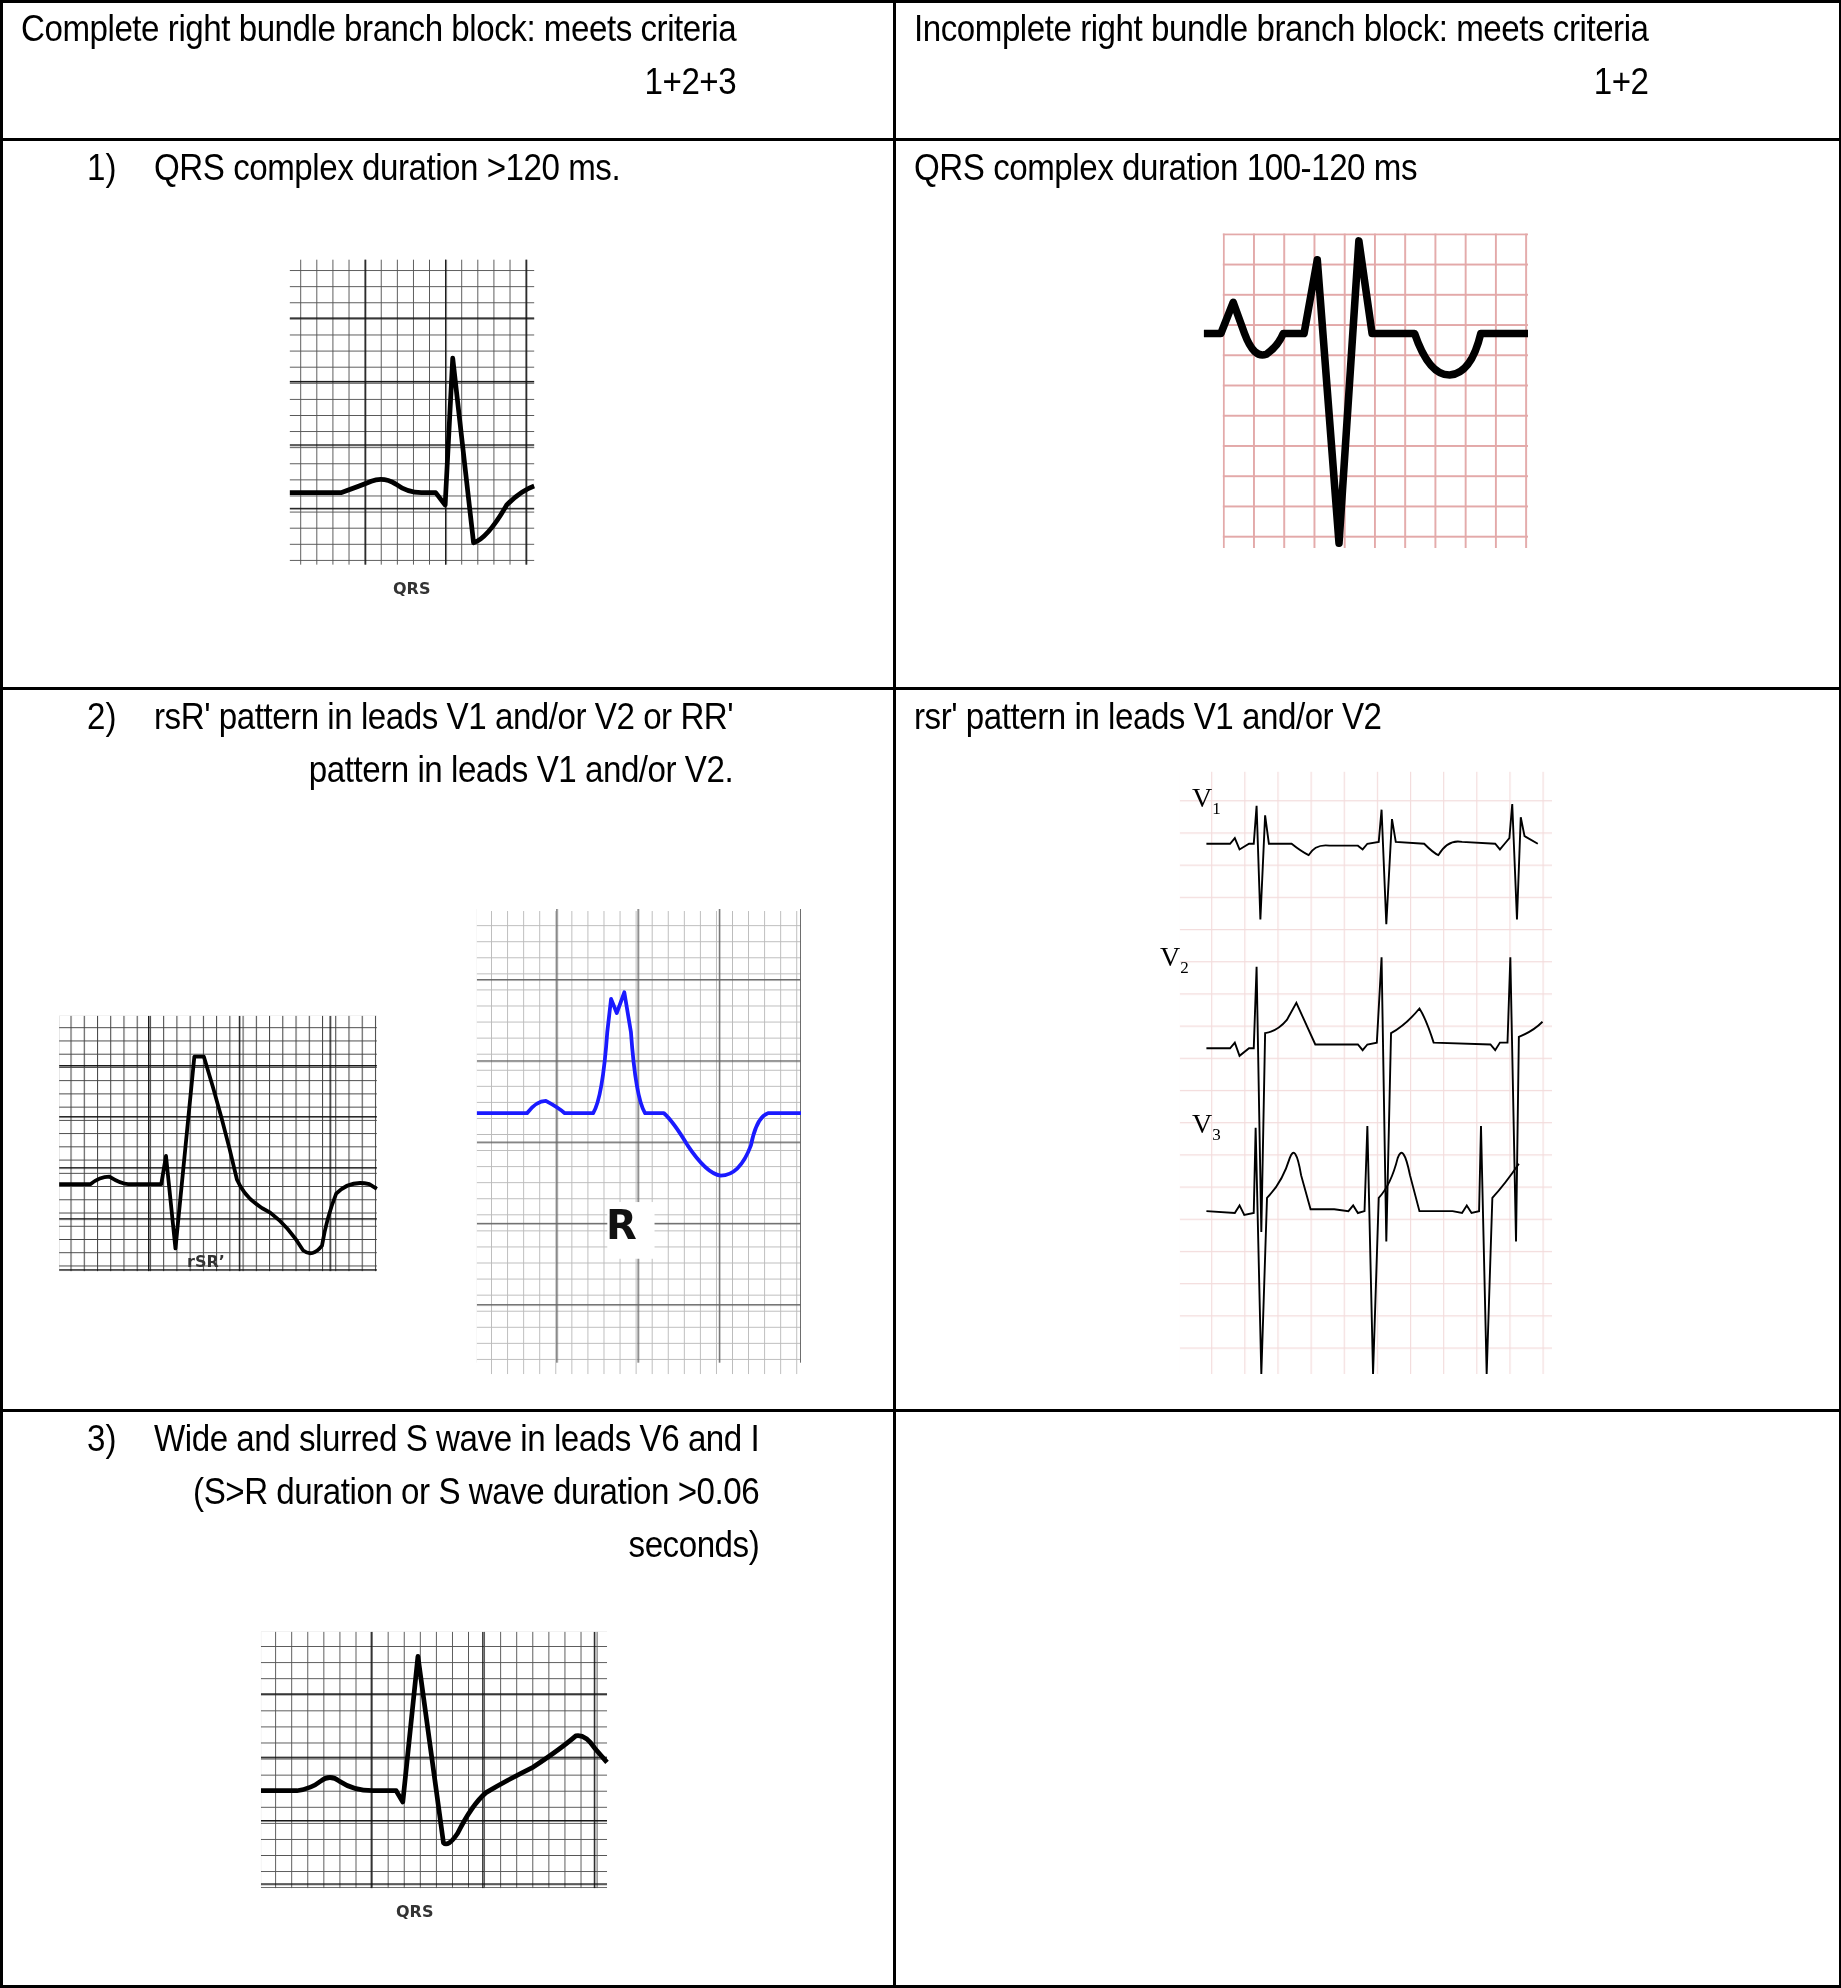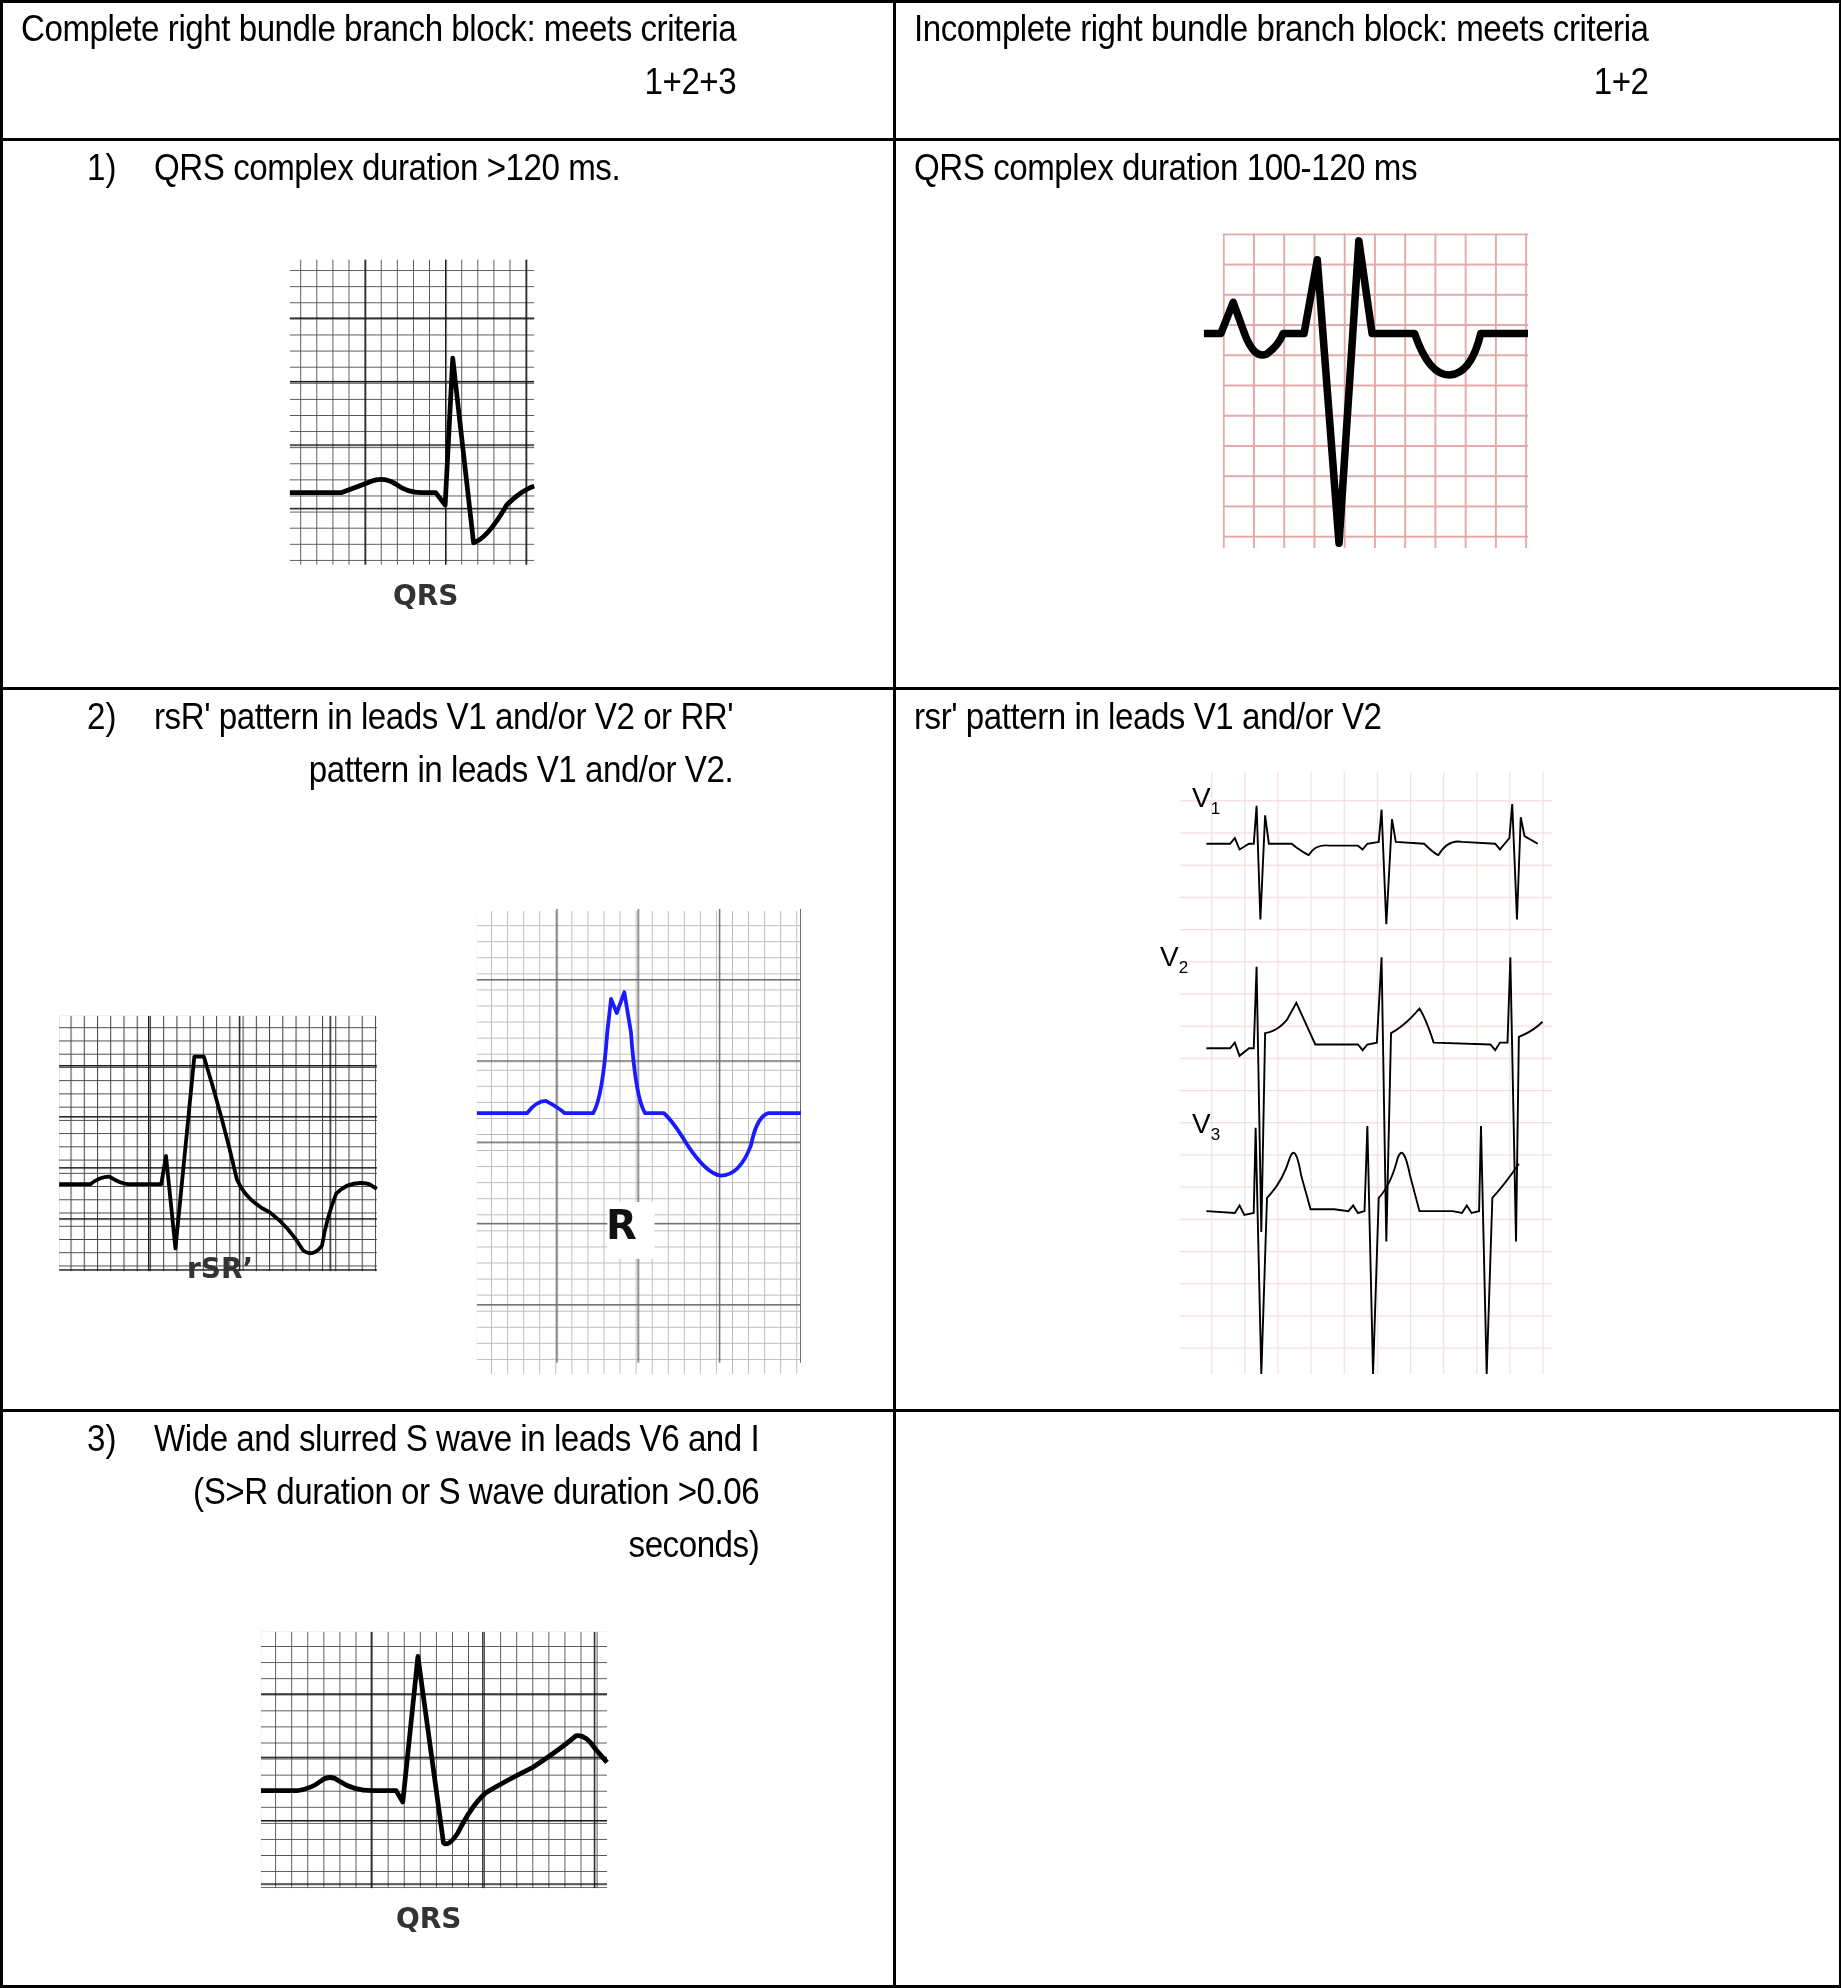--- a/index.html
+++ b/index.html
@@ -4,22 +4,22 @@
 <style>
   html,body{margin:0;padding:0;background:#fff;}
   body{width:1842px;height:1988px;position:relative;overflow:hidden;font-family:"Liberation Sans","DejaVu Sans",sans-serif;color:#000;}
   .tbl{position:absolute;left:0;top:0;width:1842px;height:1988px;text-align:right;}
   .hline{position:absolute;left:0;width:1842px;height:2.8px;background:#000;}
   .vline{position:absolute;top:0;width:2.8px;height:1988px;background:#000;}
   .cell-text{position:absolute;font-size:36px;line-height:53px;letter-spacing:-0.5px;transform:scaleX(0.92);transform-origin:left top;}
   .num{position:absolute;font-size:36px;line-height:53px;transform:scaleX(0.92);transform-origin:left top;}
   .fig{position:absolute;}
   .fig svg{display:block;}
-  .cap{position:absolute;font-family:"DejaVu Sans",sans-serif;font-weight:bold;color:#333;font-size:28px;}
-  .lead{position:absolute;font-family:Liberation Sans, sans-serif;font-size:28px;color:#000;}
+  .cap{position:absolute;font-family:"DejaVu Sans",sans-serif;font-weight:bold;color:#333;font-size:16px;}
+  .lead{position:absolute;font-family:Liberation Serif, serif;font-size:28px;color:#000;}
   .lead sub{font-size:17px;}
 </style>
 </head>
 <body>
 
 <div class="tbl">
 
   <div class="hline" style="top:0"></div>
   <div class="hline" style="top:138px"></div>
   <div class="hline" style="top:687px"></div>

